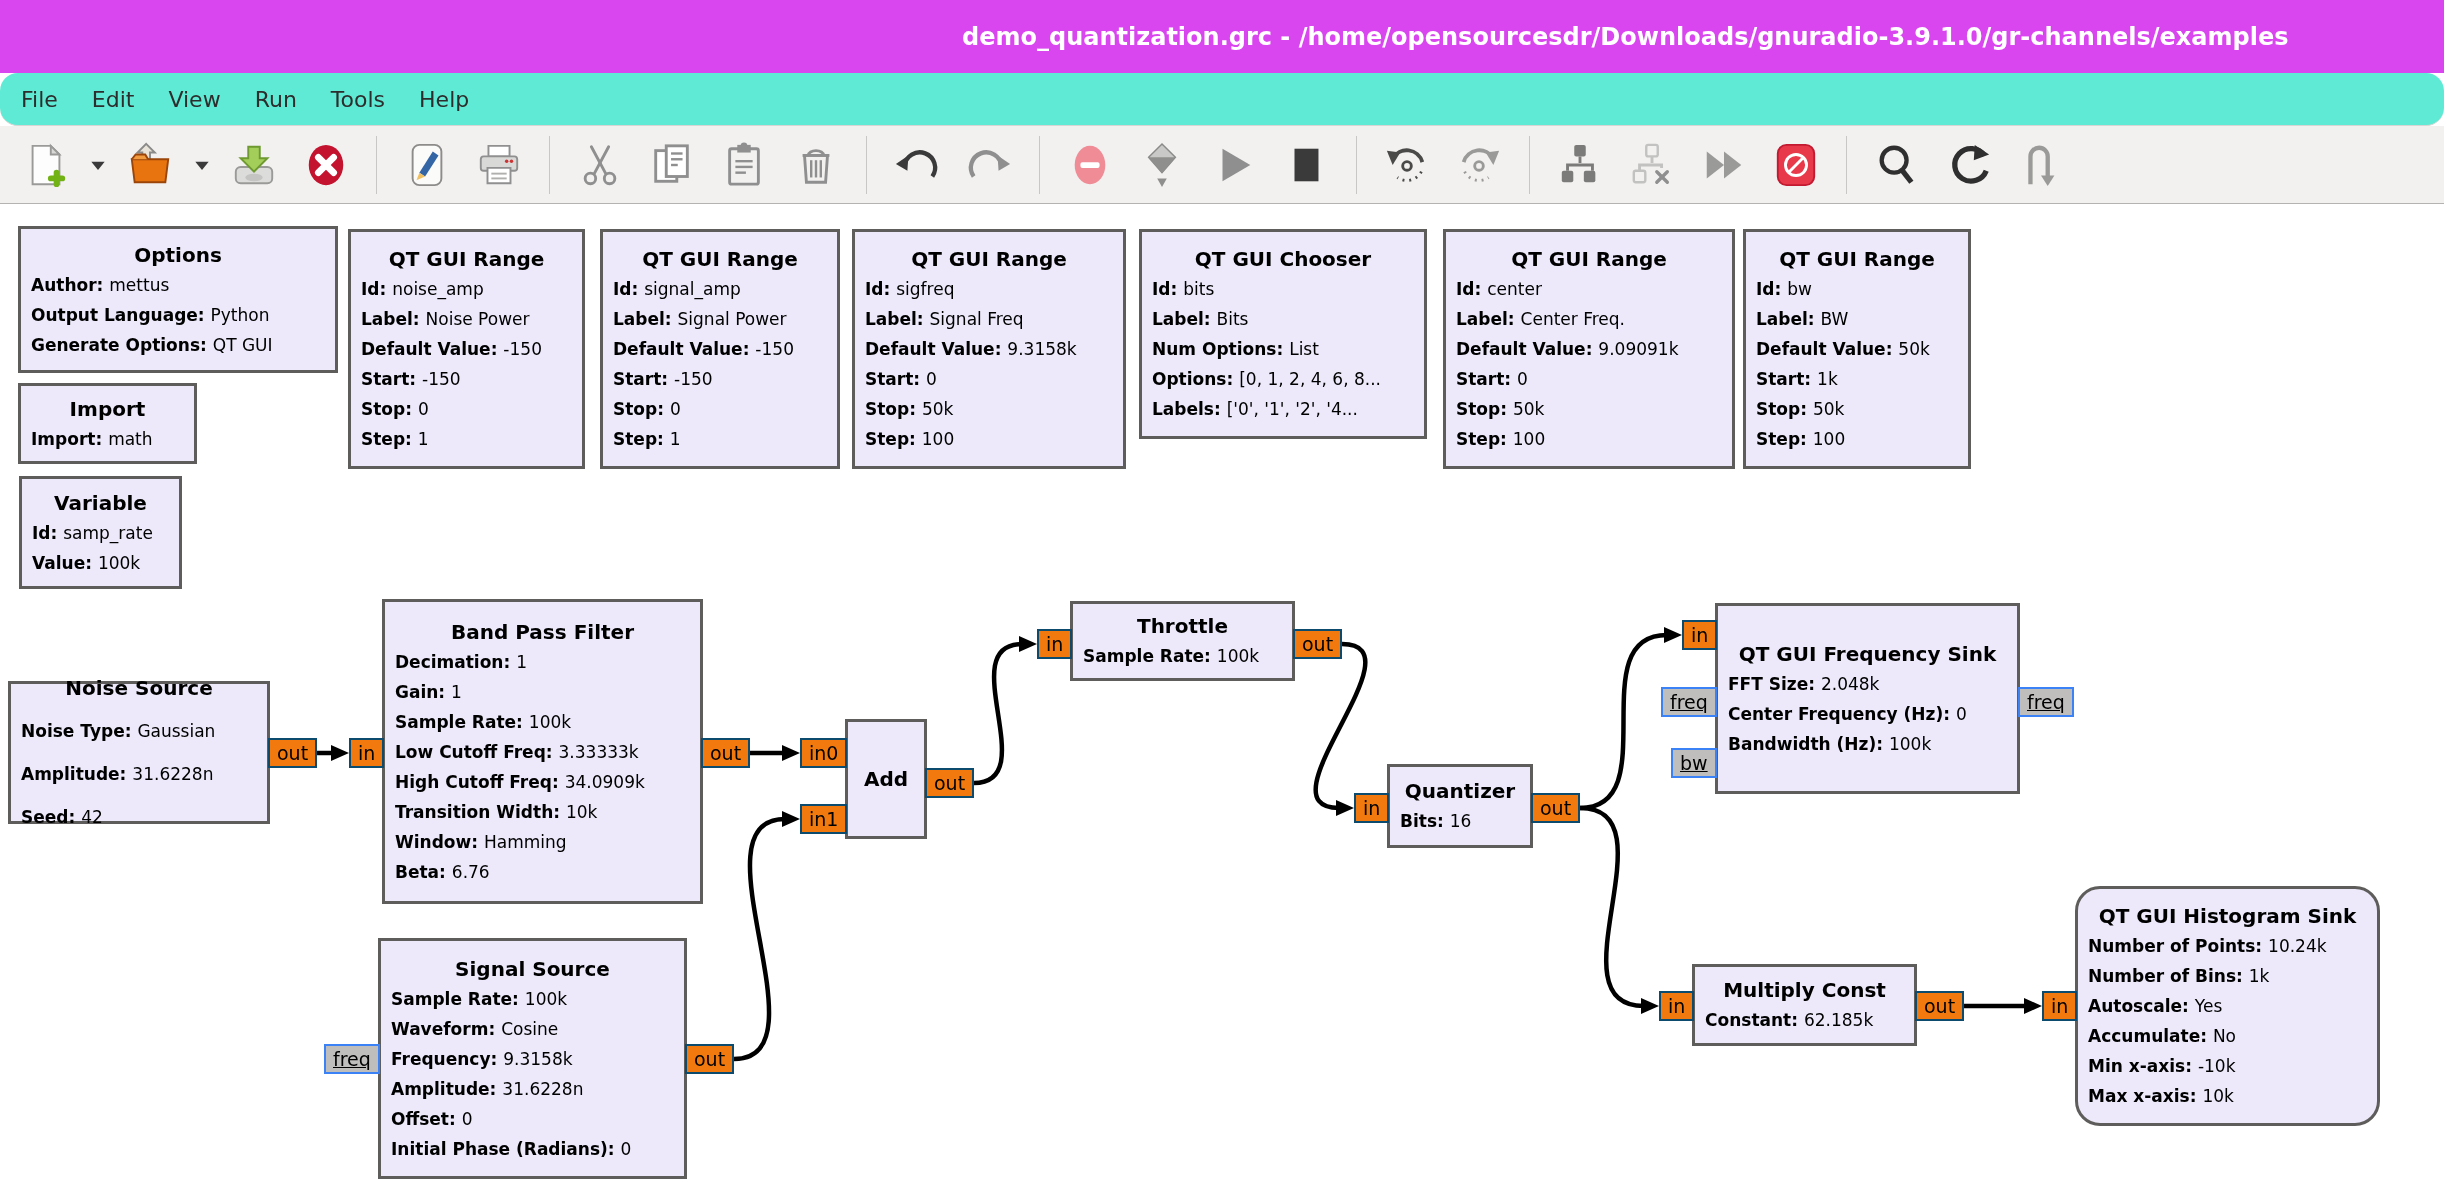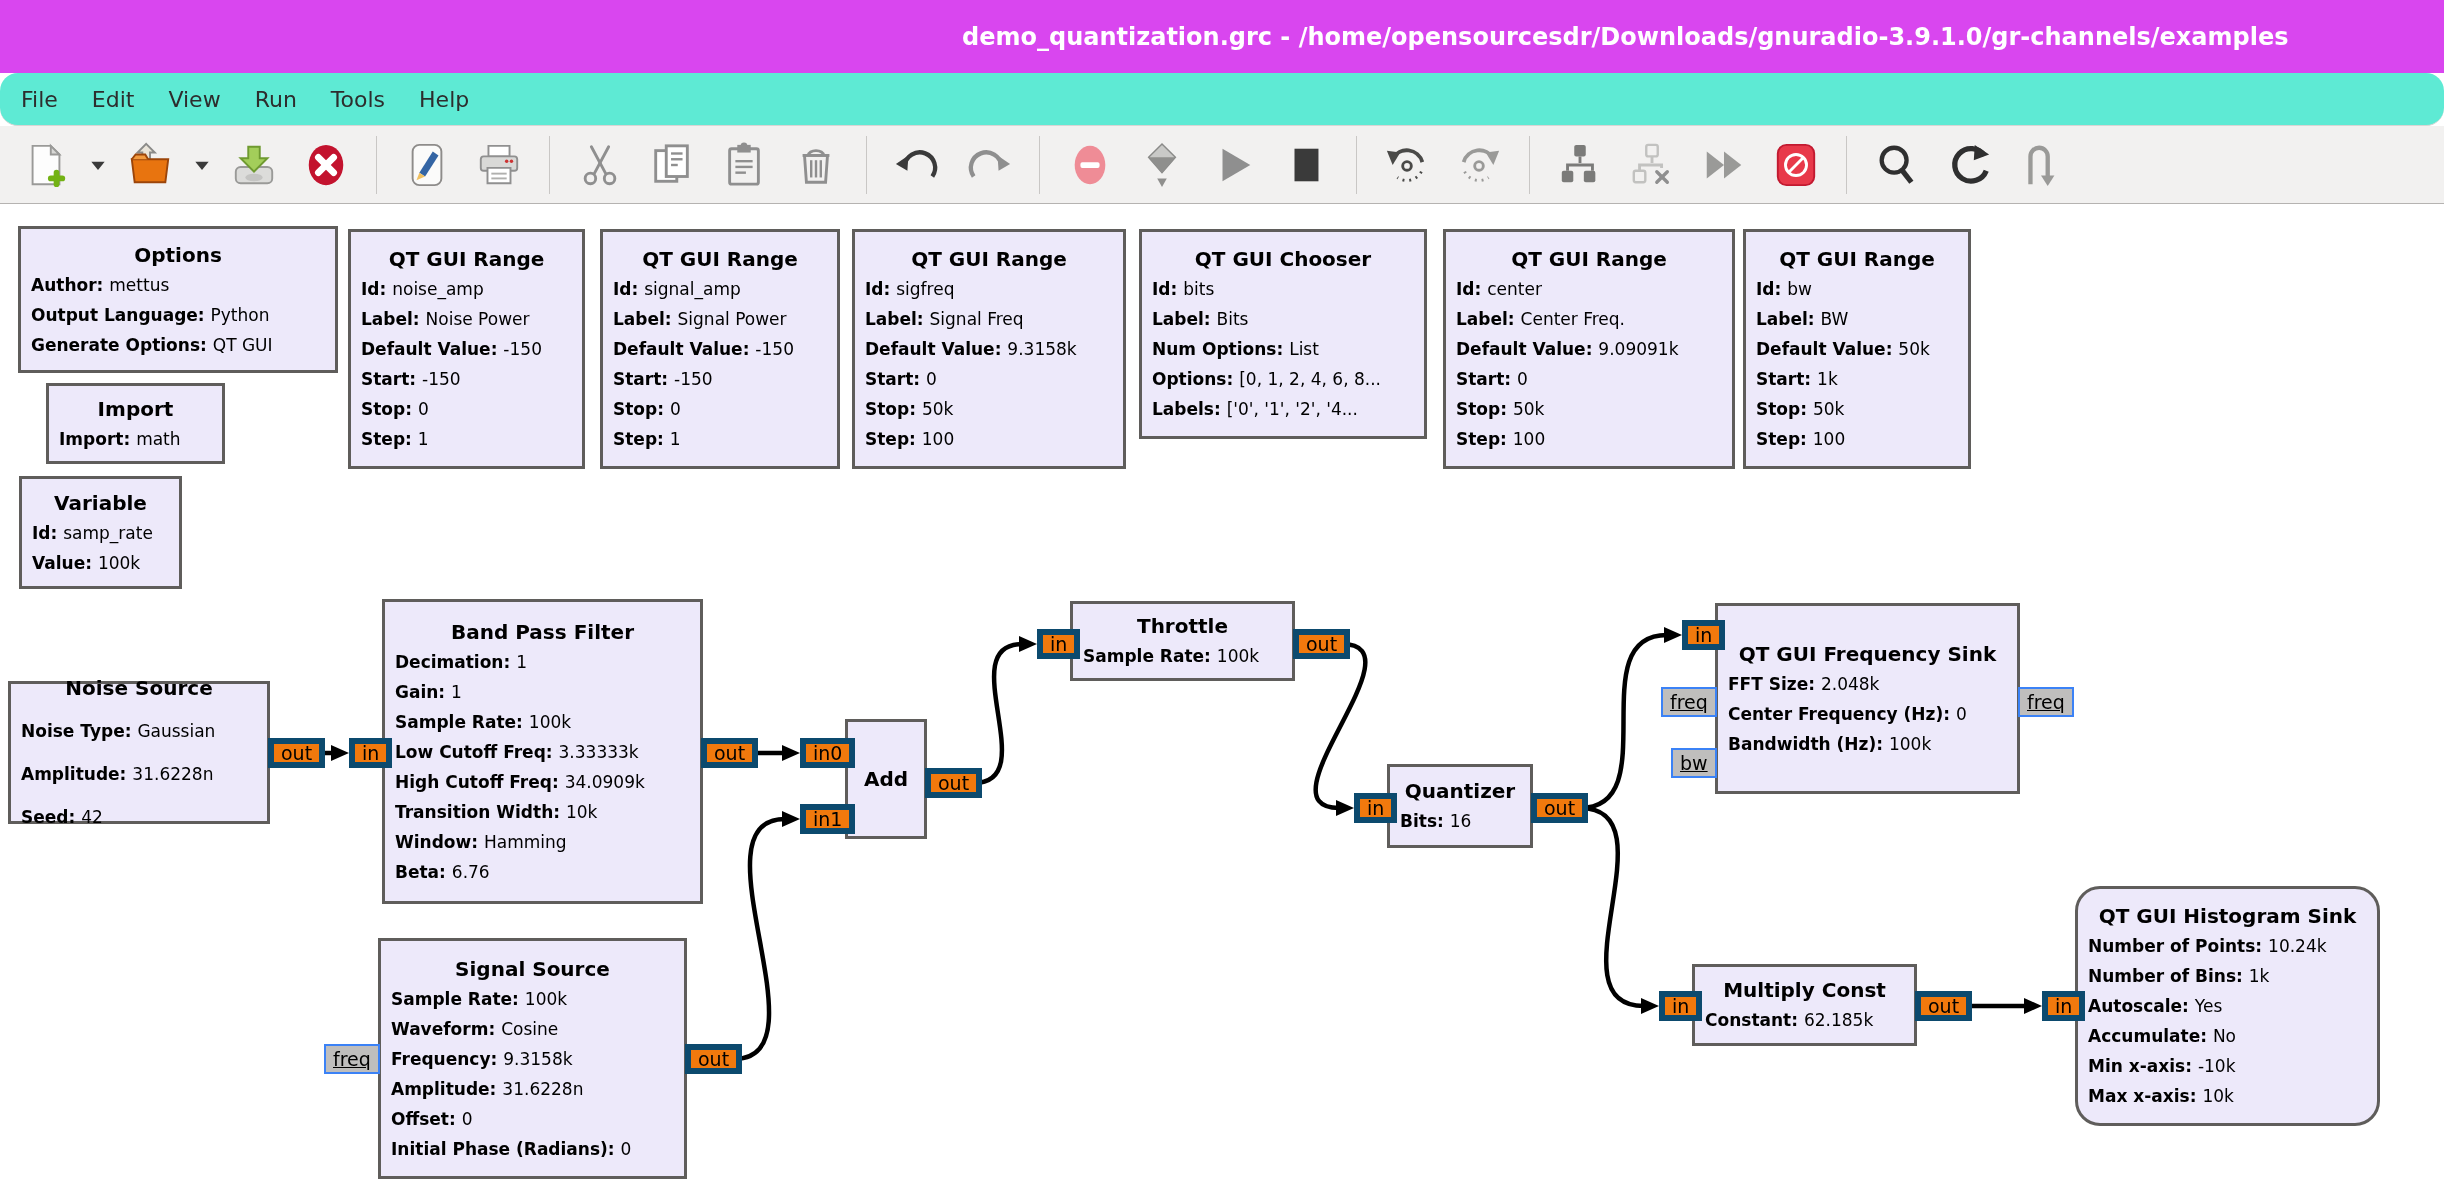--- a/index.html
+++ b/index.html
@@ -43,21 +43,21 @@
   }
   .block-title{font-size:20px;font-weight:bold;text-align:center;line-height:30px;padding:0 8px;white-space:nowrap;}
   .param{font-size:17px;line-height:30px;padding:0 10px;white-space:nowrap;}
   .param-key{font-weight:bold;}
 
   .port{
     position:absolute;height:30px;box-sizing:border-box;z-index:3;
     display:flex;align-items:center;justify-content:center;
     font-size:19px;color:#000;padding:0 7px;white-space:nowrap;
   }
-  .port-stream{background:#F1790D;border:6px solid #0c4a6e;}
+  .port-stream{background:#F1790D;border:2px solid #0c4a6e;}
   .port-message{background:#BFBEBD;border:2px solid #3b82f6;text-decoration:underline;}
 </style>
 </head>
 <body>
 
 <svg width="0" height="0" style="position:absolute" aria-hidden="true">
   <defs>
     <symbol id="sym-new-file" viewBox="0 0 48 48">
       <path d="M10 4 h19 l9 9 v31 h-28 z" fill="#fdfdfd" stroke="#9a9a98" stroke-width="2"></path>
       <path d="M29 4 l9 9 h-9 z" fill="#d8d8d6" stroke="#9a9a98" stroke-width="2"></path>
@@ -387,21 +387,21 @@
       <polygon points="1659,802 1641,794 1641,810" fill="#000000"></polygon>
       <path d="M 1964 802 C 2003 802, 1988 802, 2027 802" fill="none" stroke="#000000" stroke-width="4.5"></path>
       <polygon points="2042,802 2024,794 2024,810" fill="#000000"></polygon>
     </svg>
 <div class="block" style="left: 18px; top: 22px; width: 320px; height: 147px;">
       <div class="block-title">Options</div>
       <div class="param"><span class="param-key">Author: </span><span class="param-val">mettus</span></div>
       <div class="param"><span class="param-key">Output Language: </span><span class="param-val">Python</span></div>
       <div class="param"><span class="param-key">Generate Options: </span><span class="param-val">QT GUI</span></div>
     </div>
-    <div class="block" style="left: 18px; top: 179px; width: 179px; height: 81px; margin-left: 28px;">
+    <div class="block" style="left: 18px; top: 179px; width: 179px; height: 81px;">
       <div class="block-title">Import</div>
       <div class="param"><span class="param-key">Import: </span><span class="param-val">math</span></div>
     </div>
     <div class="block" style="left: 19px; top: 272px; width: 163px; height: 113px;">
       <div class="block-title">Variable</div>
       <div class="param"><span class="param-key">Id: </span><span class="param-val">samp_rate</span></div>
       <div class="param"><span class="param-key">Value: </span><span class="param-val">100k</span></div>
     </div>
     <div class="block" style="left: 348px; top: 25px; width: 237px; height: 240px;">
       <div class="block-title">QT GUI Range</div>

